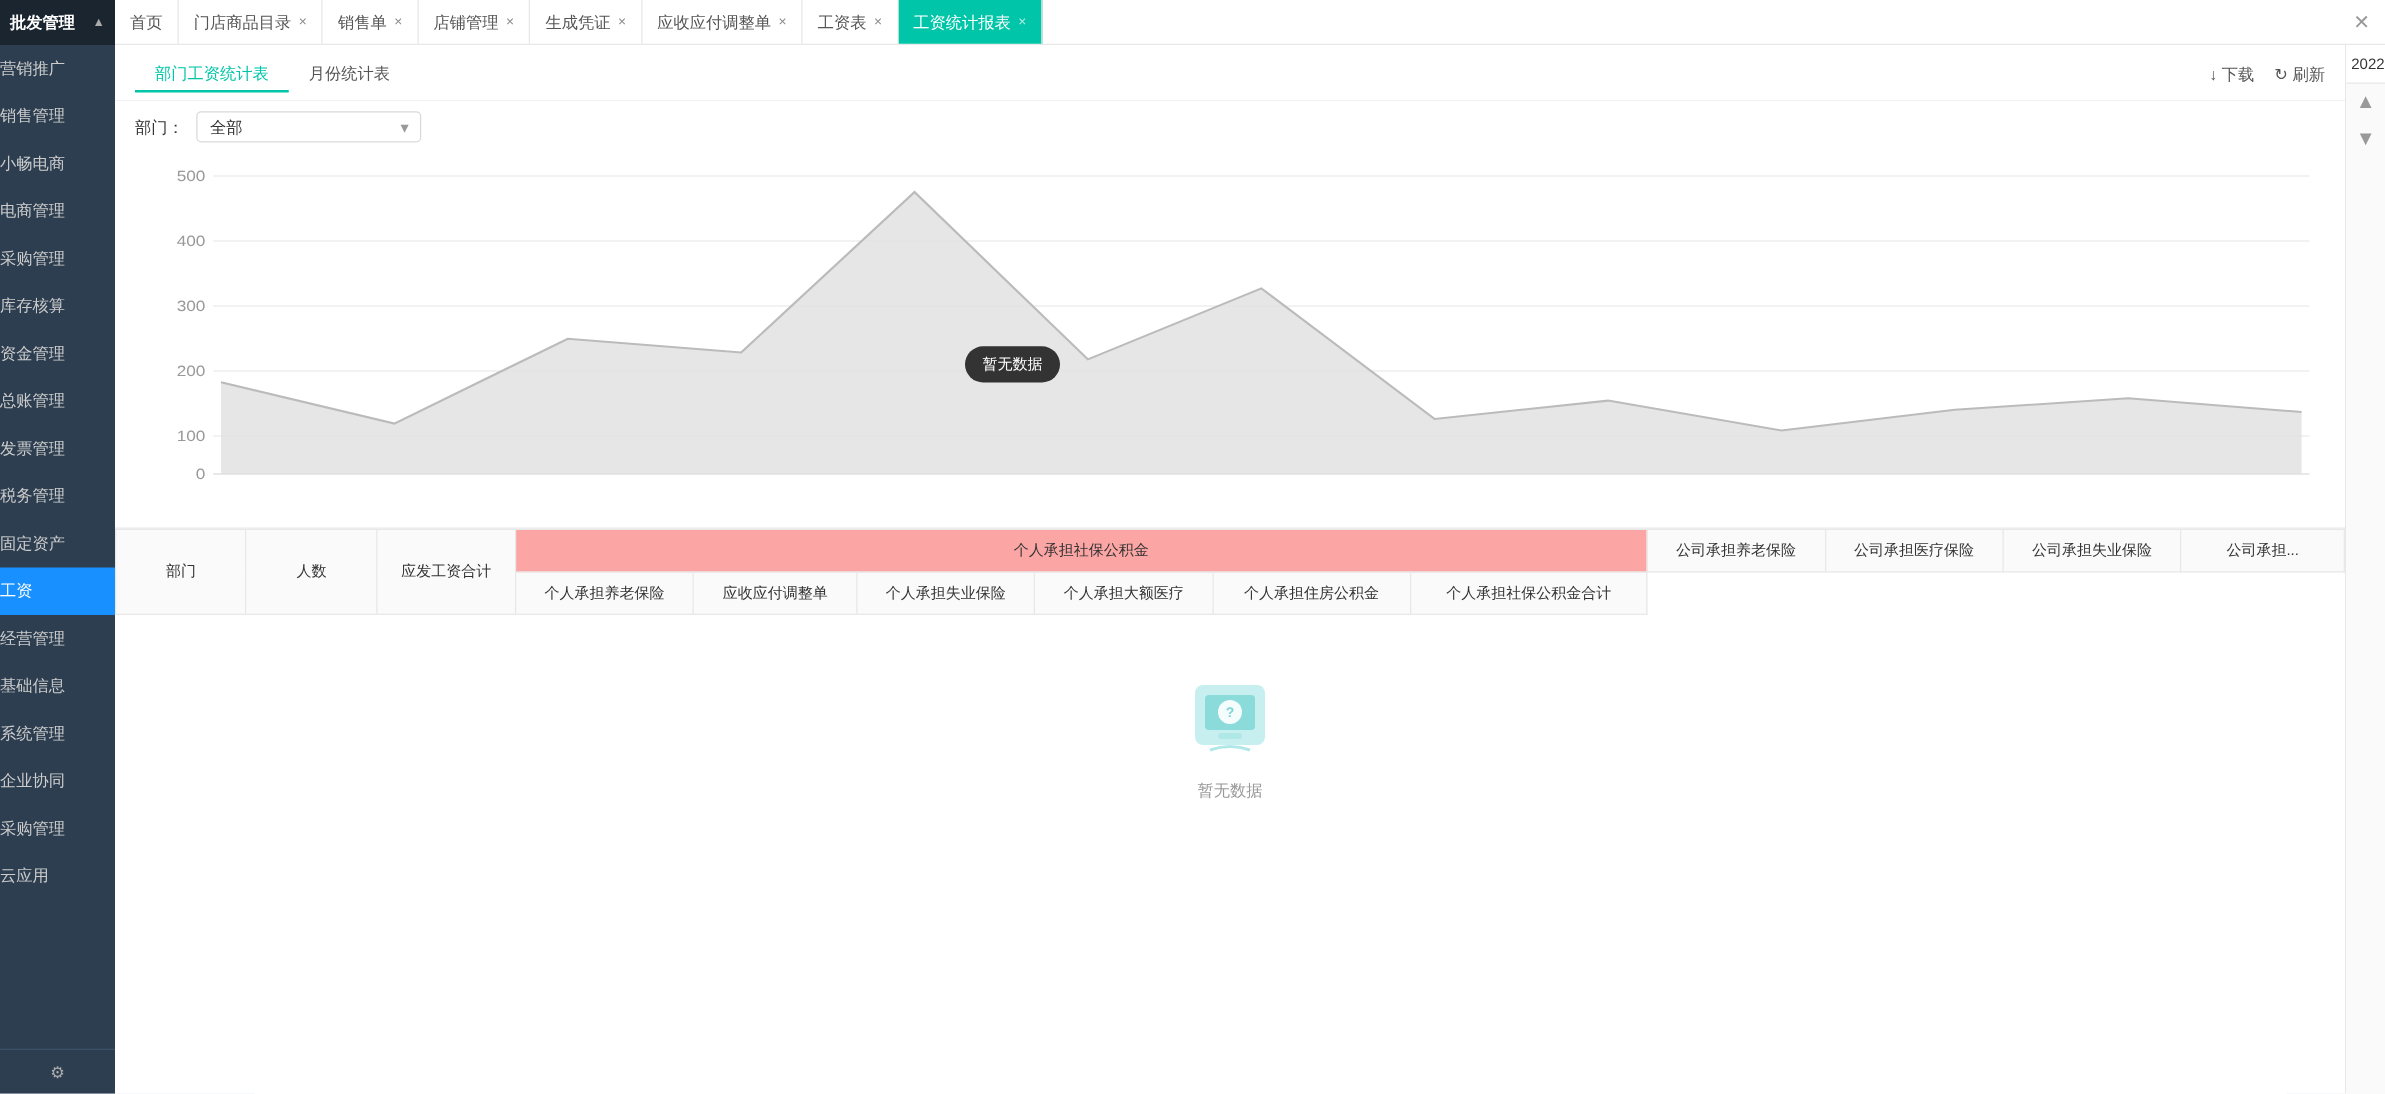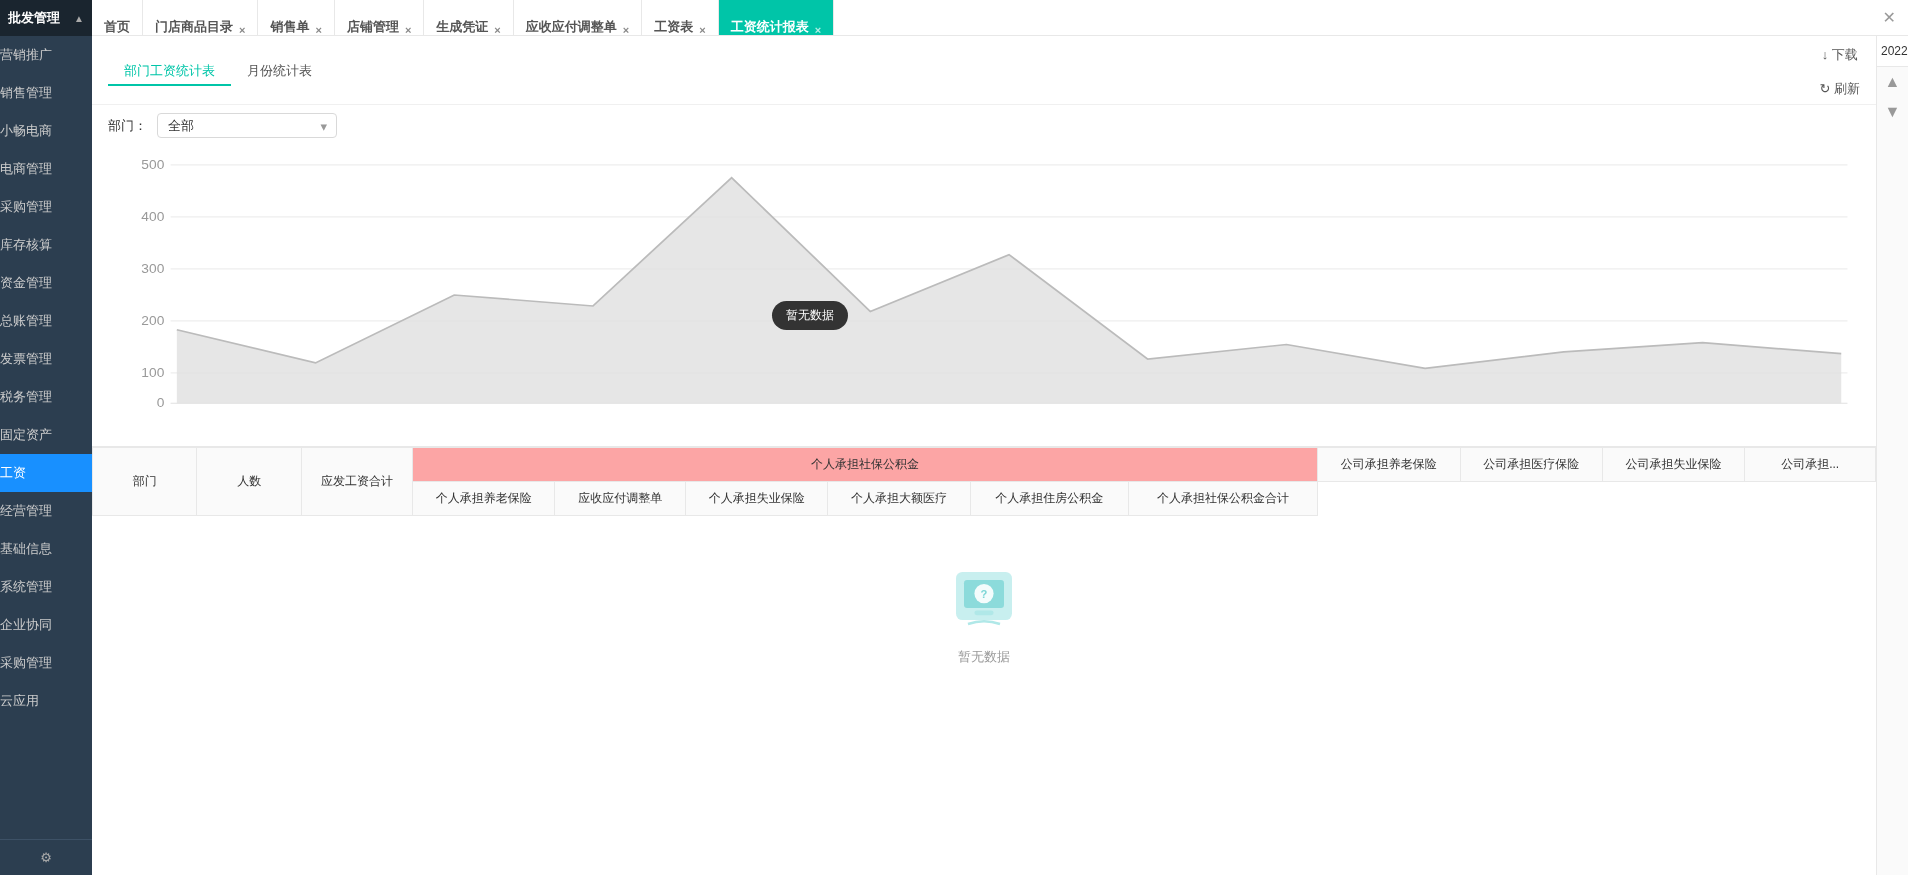--- a/index.html
+++ b/index.html
@@ -57,30 +57,29 @@
       background: #fff;
       display: flex;
       align-items: center;
       border-bottom: 1px solid #e8e8e8;
       height: 36px;
       overflow: hidden;
       flex-shrink: 0;
     }
     .tab {
       display: flex;
-      align-items: flex-end;
+      align-items: center;
       padding: 0 12px;
       height: 36px;
       font-size: 13px;
       color: #555;
       cursor: pointer;
       border-right: 1px solid #e8e8e8;
       white-space: nowrap;
       gap: 6px;
-      font-weight: bold;
     }
     .tab.active { background: #00c5a8; color: #fff; }
     .tab .close-btn { font-size: 11px; opacity: 0.7; cursor: pointer; }
     .tabs-close-all {
       margin-left: auto;
       padding: 0 12px;
       color: #999;
       cursor: pointer;
       font-size: 16px;
     }
@@ -126,21 +125,20 @@
     .subtab.active {
       color: #00c5a8;
       border-bottom: 2px solid #00c5a8;
     }
     .toolbar-actions {
       display: flex;
       gap: 16px;
       align-items: center;
       font-size: 13px;
       color: #555;
-      flex-direction: column;
     }
     .toolbar-action {
       cursor: pointer;
       display: flex;
       align-items: center;
       gap: 4px;
     }
 
     
     .filter-row {

